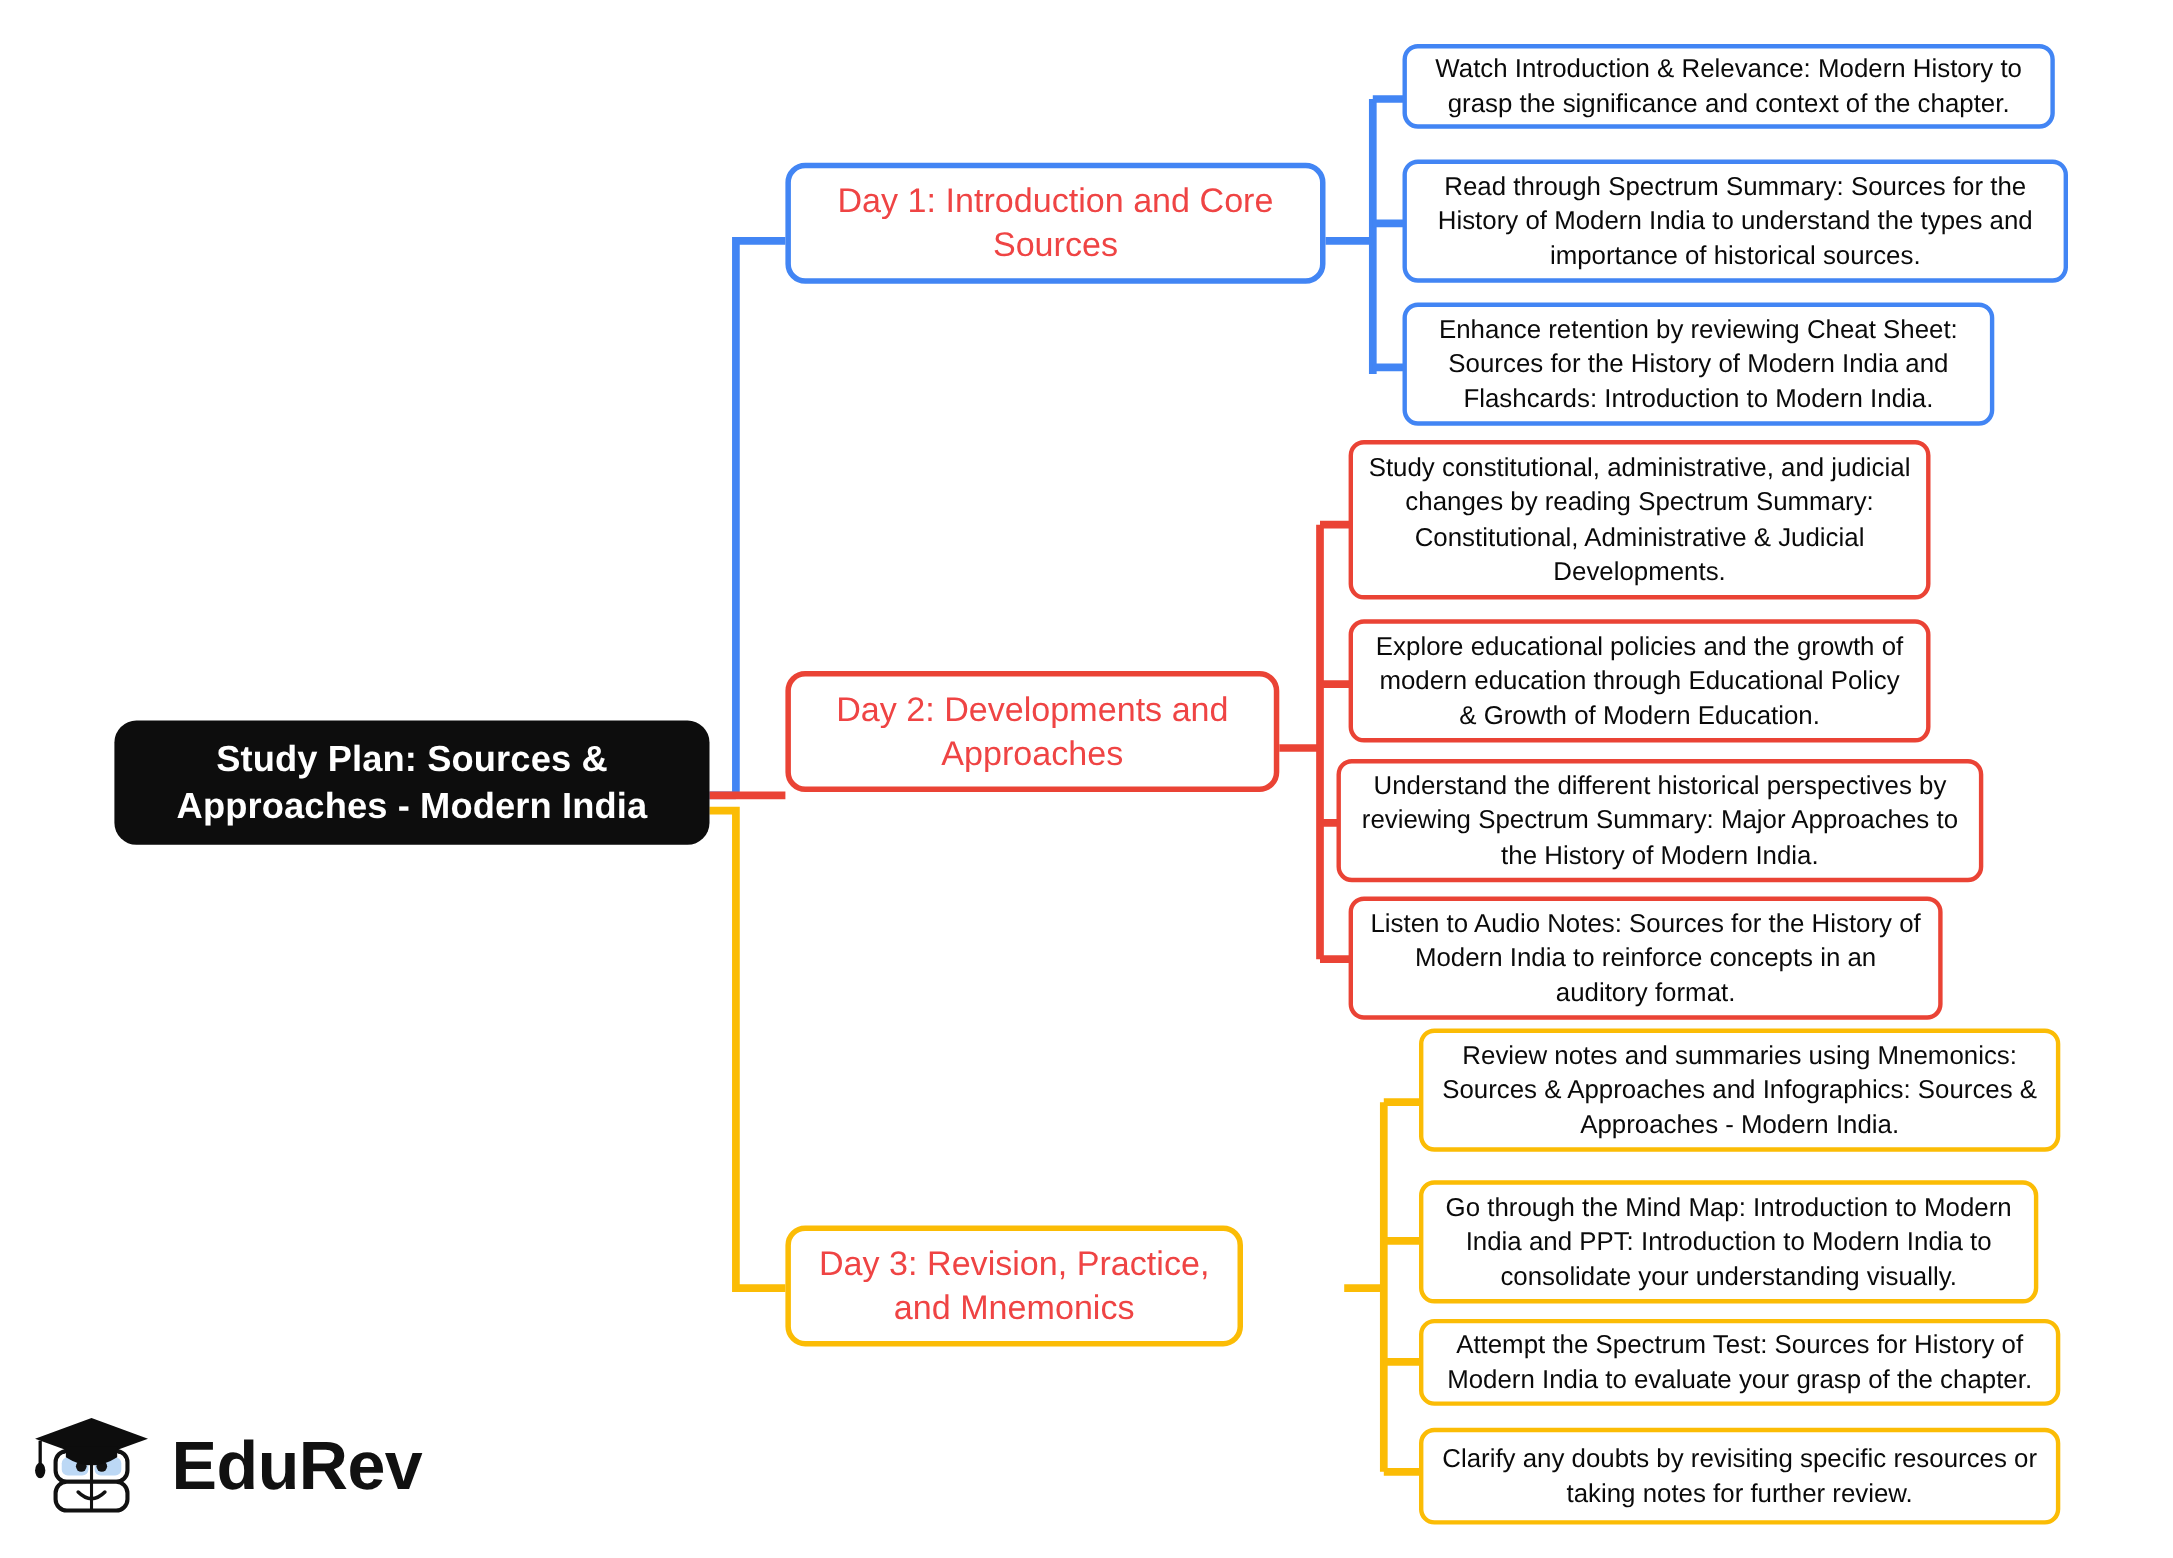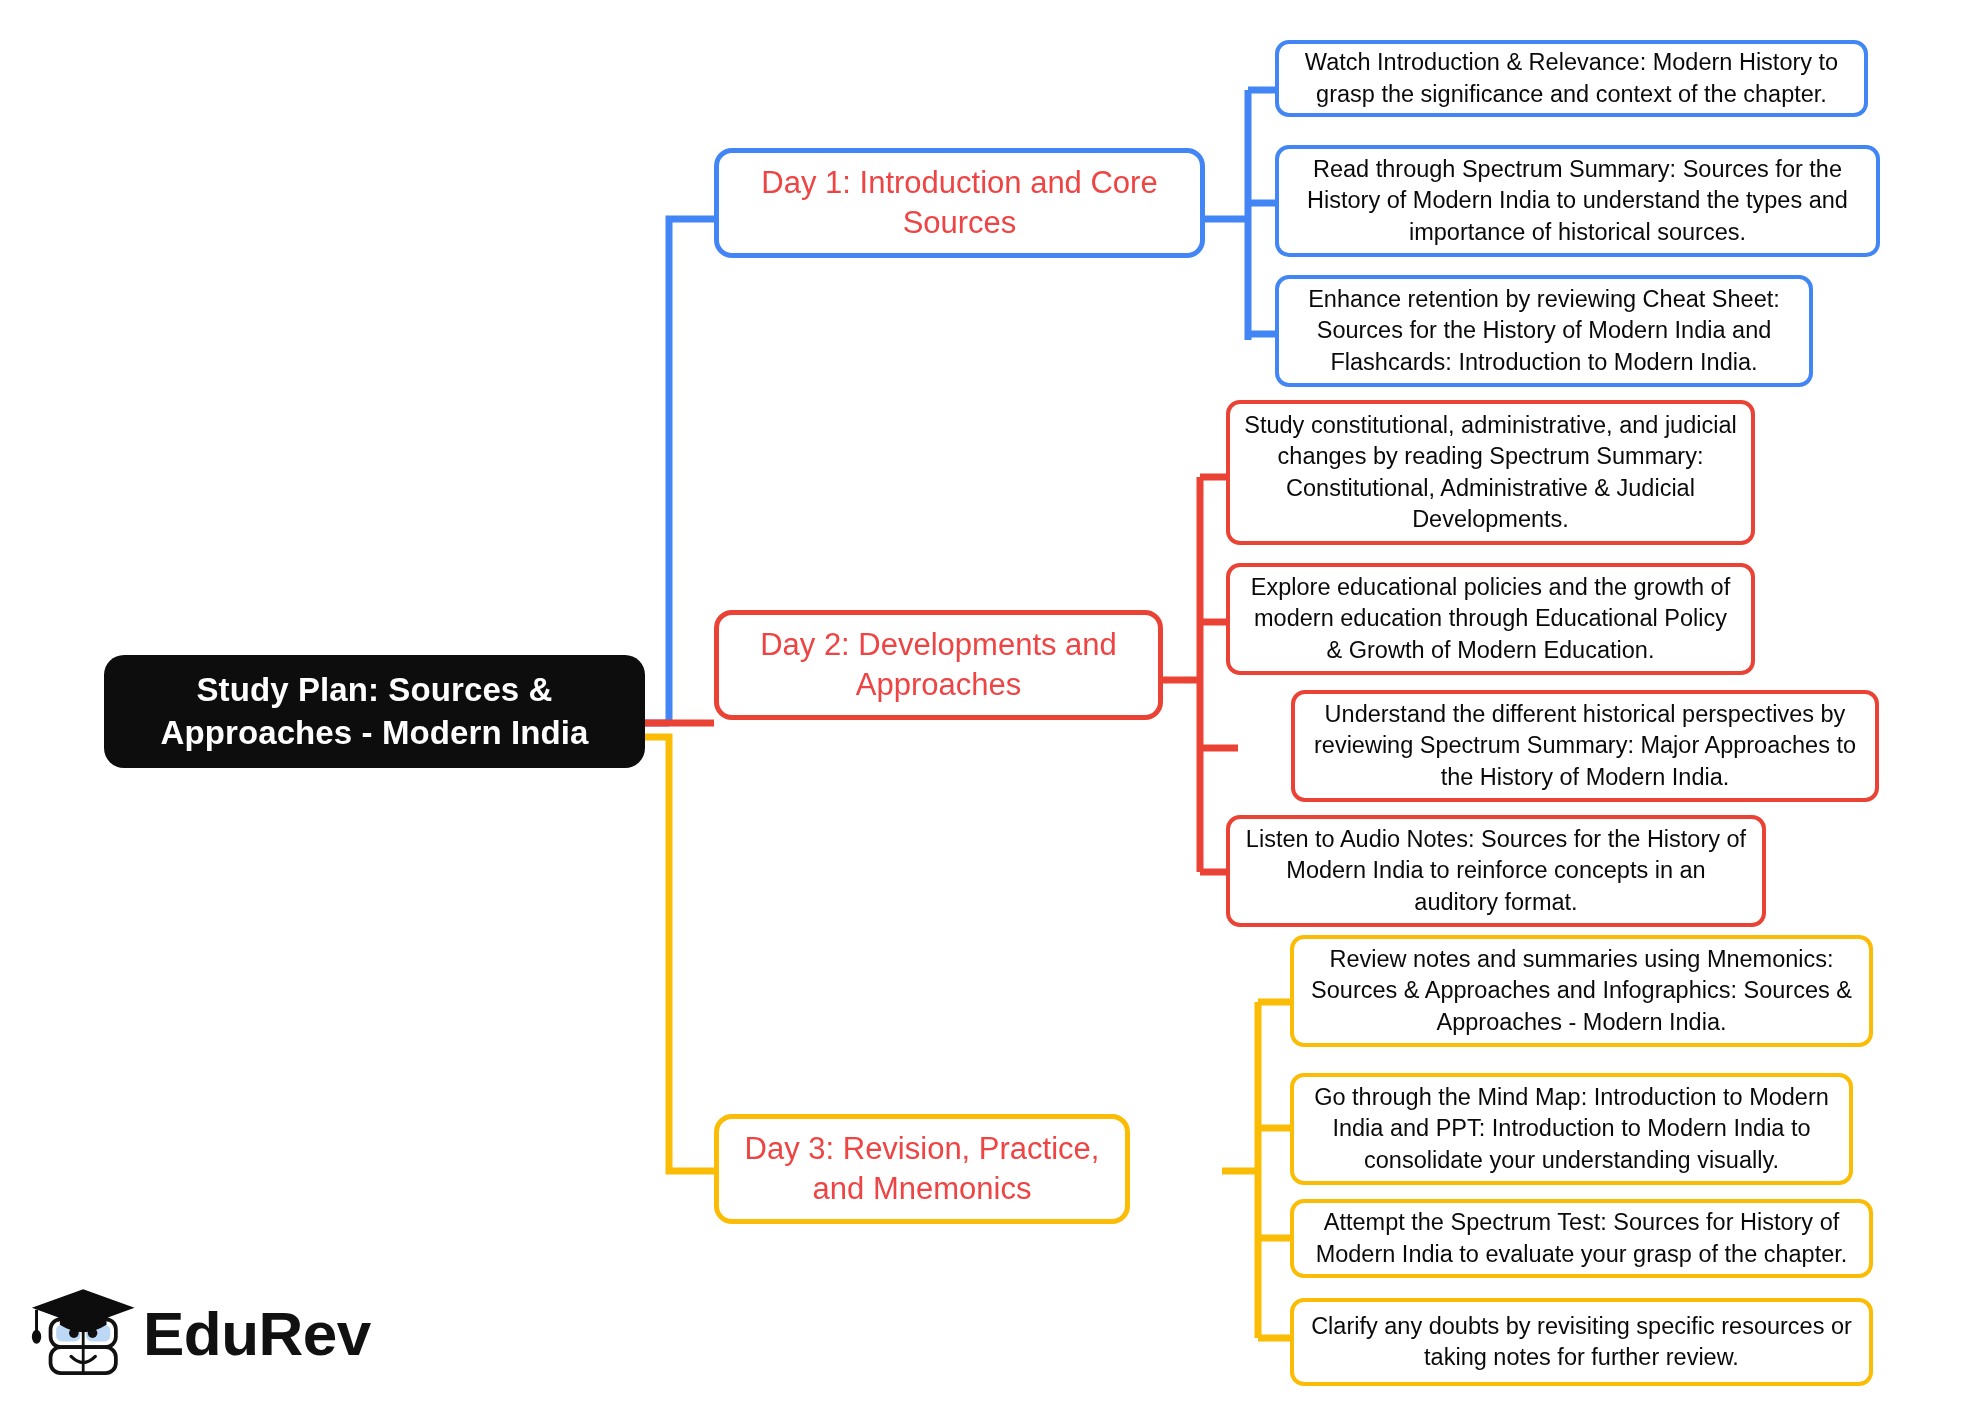--- a/index.html
+++ b/index.html
@@ -83,21 +83,21 @@
   .c-red   { border-color: #ea4335; }
   .c-amber { border-color: #fbbc05; }
 
   
   #logo {
     position: absolute;
     left: 30px;
     top: 1278px;
     display: flex;
     align-items: center;
-    gap: 1px;
+    gap: 14px;
     z-index: 3;
   }
   #logo .logo-mark { width: 112px; height: 112px; display: block; }
   #logo .logo-word {
     font-size: 62px;
     font-weight: bold;
     color: #111111;
     letter-spacing: -0.5px;
     line-height: 1;
   }
@@ -162,21 +162,21 @@
   </div>
 
   <div class="node node-leaf c-red" style="left:1226px; top:400px; width:529px; height:145px;">
     <span>Study constitutional, administrative, and judicial changes by reading Spectrum Summary: Constitutional, Administrative &amp; Judicial Developments.</span>
   </div>
 
   <div class="node node-leaf c-red" style="left:1226px; top:563px; width:529px; height:112px;">
     <span>Explore educational policies and the growth of modern education through Educational Policy &amp; Growth of Modern Education.</span>
   </div>
 
-  <div class="node node-leaf c-red" style="left:1291px; top:690px; width:588px; height:112px;border-radius:14px;">
+  <div class="node node-leaf c-red" style="left:1215px; top:690px; width:588px; height:112px;border-radius:14px;">
     <span>Understand the different historical perspectives by reviewing Spectrum Summary: Major Approaches to the History of Modern India.</span>
   </div>
 
   <div class="node node-leaf c-red" style="left:1226px; top:815px; width:540px; height:112px;">
     <span>Listen to Audio Notes: Sources for the History of Modern India to reinforce concepts in an auditory format.</span>
   </div>
 
   <div class="node node-branch c-amber" style="left:714px; top:1114px; width:416px; height:110px;">
     <span>Day 3: Revision, Practice, and Mnemonics</span>
   </div>

